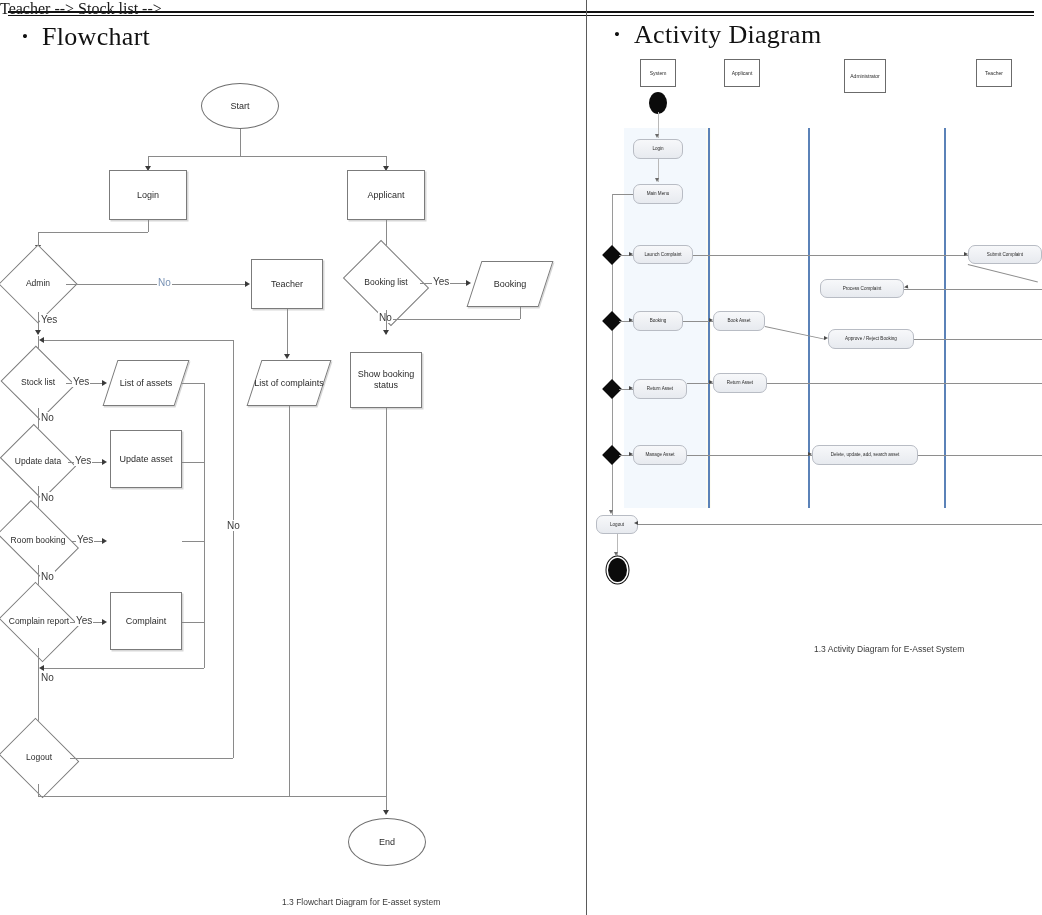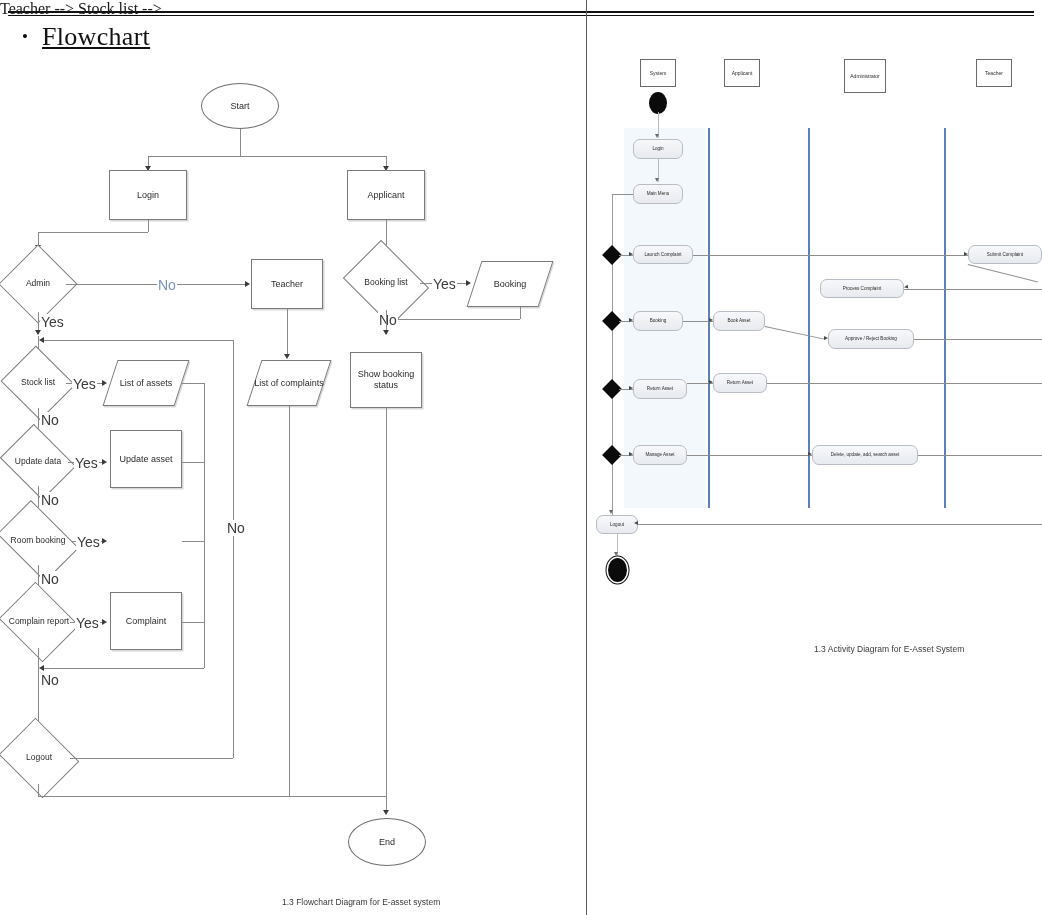--- a/index.html
+++ b/index.html
@@ -19,21 +19,21 @@
   .panel-divider{position:absolute;left:586px;top:0px;width:0;height:915px;
                  border-left:1px solid #5a5a5a;}
 
   .panel{position:absolute;top:0;height:915px;}
   #left-panel{left:0;width:586px;}
   #right-panel{left:586px;width:456px;}
 
   
   .heading{position:absolute;font-family:"Liberation Serif",serif;
            font-size:26px;font-weight:400;color:#111;letter-spacing:.3px;
-           white-space:nowrap;text-decoration:underline;}
+           white-space:nowrap;}
   .heading .bullet{display:inline-block;width:20px;font-size:17px;
            vertical-align:3px;}
   #flowchart-heading{left:22px;top:22px;}
   #activity-heading{left:28px;top:20px;}
 
   
   .node{position:absolute;box-sizing:border-box;display:flex;
         align-items:center;justify-content:center;text-align:center;
         font-family:"Liberation Sans",sans-serif;font-size:9px;
         line-height:1.22;color:#2b2b2b;}
@@ -68,21 +68,21 @@
            border-left:3.5px solid transparent;border-right:3.5px solid transparent;
            border-top:5px solid #3a3a3a;}
   .arrow-r{position:absolute;width:0;height:0;
            border-top:3.5px solid transparent;border-bottom:3.5px solid transparent;
            border-left:5px solid #3a3a3a;}
   .arrow-l{position:absolute;width:0;height:0;
            border-top:3.5px solid transparent;border-bottom:3.5px solid transparent;
            border-right:5px solid #3a3a3a;}
 
   .elabel{position:absolute;font-family:"Liberation Sans",sans-serif;
-          font-size:14px;color:#3b3b3b;background:#fff;padding:0 1px;
+          font-size:10px;color:#3b3b3b;background:#fff;padding:0 1px;
           white-space:nowrap;}
   .elabel.blue{color:#7a93b5;}
 
   .caption{position:absolute;font-family:"Liberation Sans",sans-serif;
            font-size:8.5px;color:#3a3a3a;white-space:nowrap;}
 
   
   .lane-head{position:absolute;box-sizing:border-box;border:1px solid #6b6b6b;
              background:#fff;display:flex;align-items:center;
              justify-content:center;font-family:"Liberation Sans",sans-serif;
@@ -324,20 +324,23 @@
 
     <div class="node term" style="left:348px;top:818px;width:78px;height:48px;">
       <span class="lbl">End</span>
     </div>
 
     <div class="caption" style="left:282px;top:897px;">1.3 Flowchart Diagram for E-asset system</div>
   </div>
 
   <div class="panel" id="right-panel">
 
+    <div class="heading" id="activity-heading">
+      <span class="bullet">•</span><span>Activity Diagram</span>
+    </div>
 
     <div class="lane-band" style="left:38px;top:128px;width:82px;height:380px;"></div>
     <div class="lane-band2" style="left:120px;top:128px;width:5px;height:380px;"></div>
 
     <div class="lane-sep" style="left:122px;top:128px;height:380px;"></div>
     <div class="lane-sep" style="left:222px;top:128px;height:380px;"></div>
     <div class="lane-sep" style="left:358px;top:128px;height:380px;"></div>
 
     <div class="lane-head" style="left:54px;top:59px;width:36px;height:28px;">
       <span>System</span>

